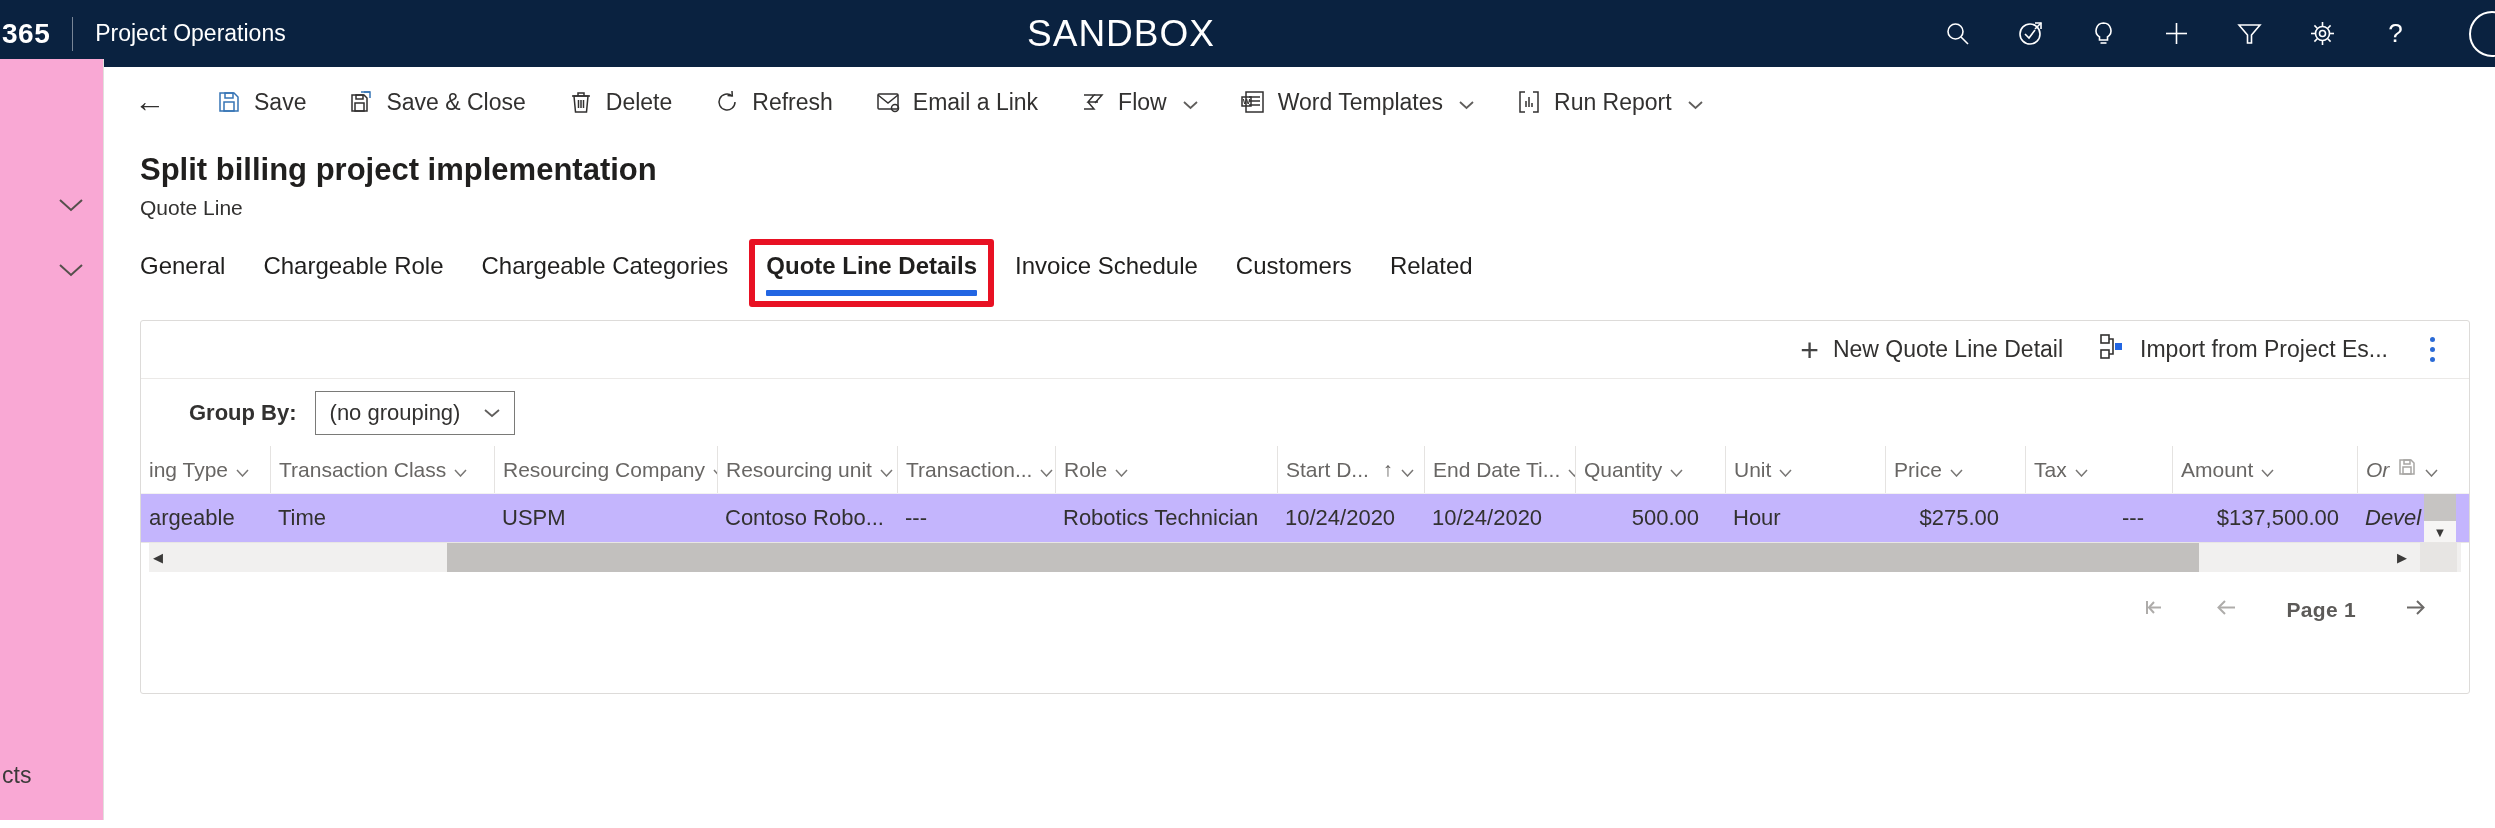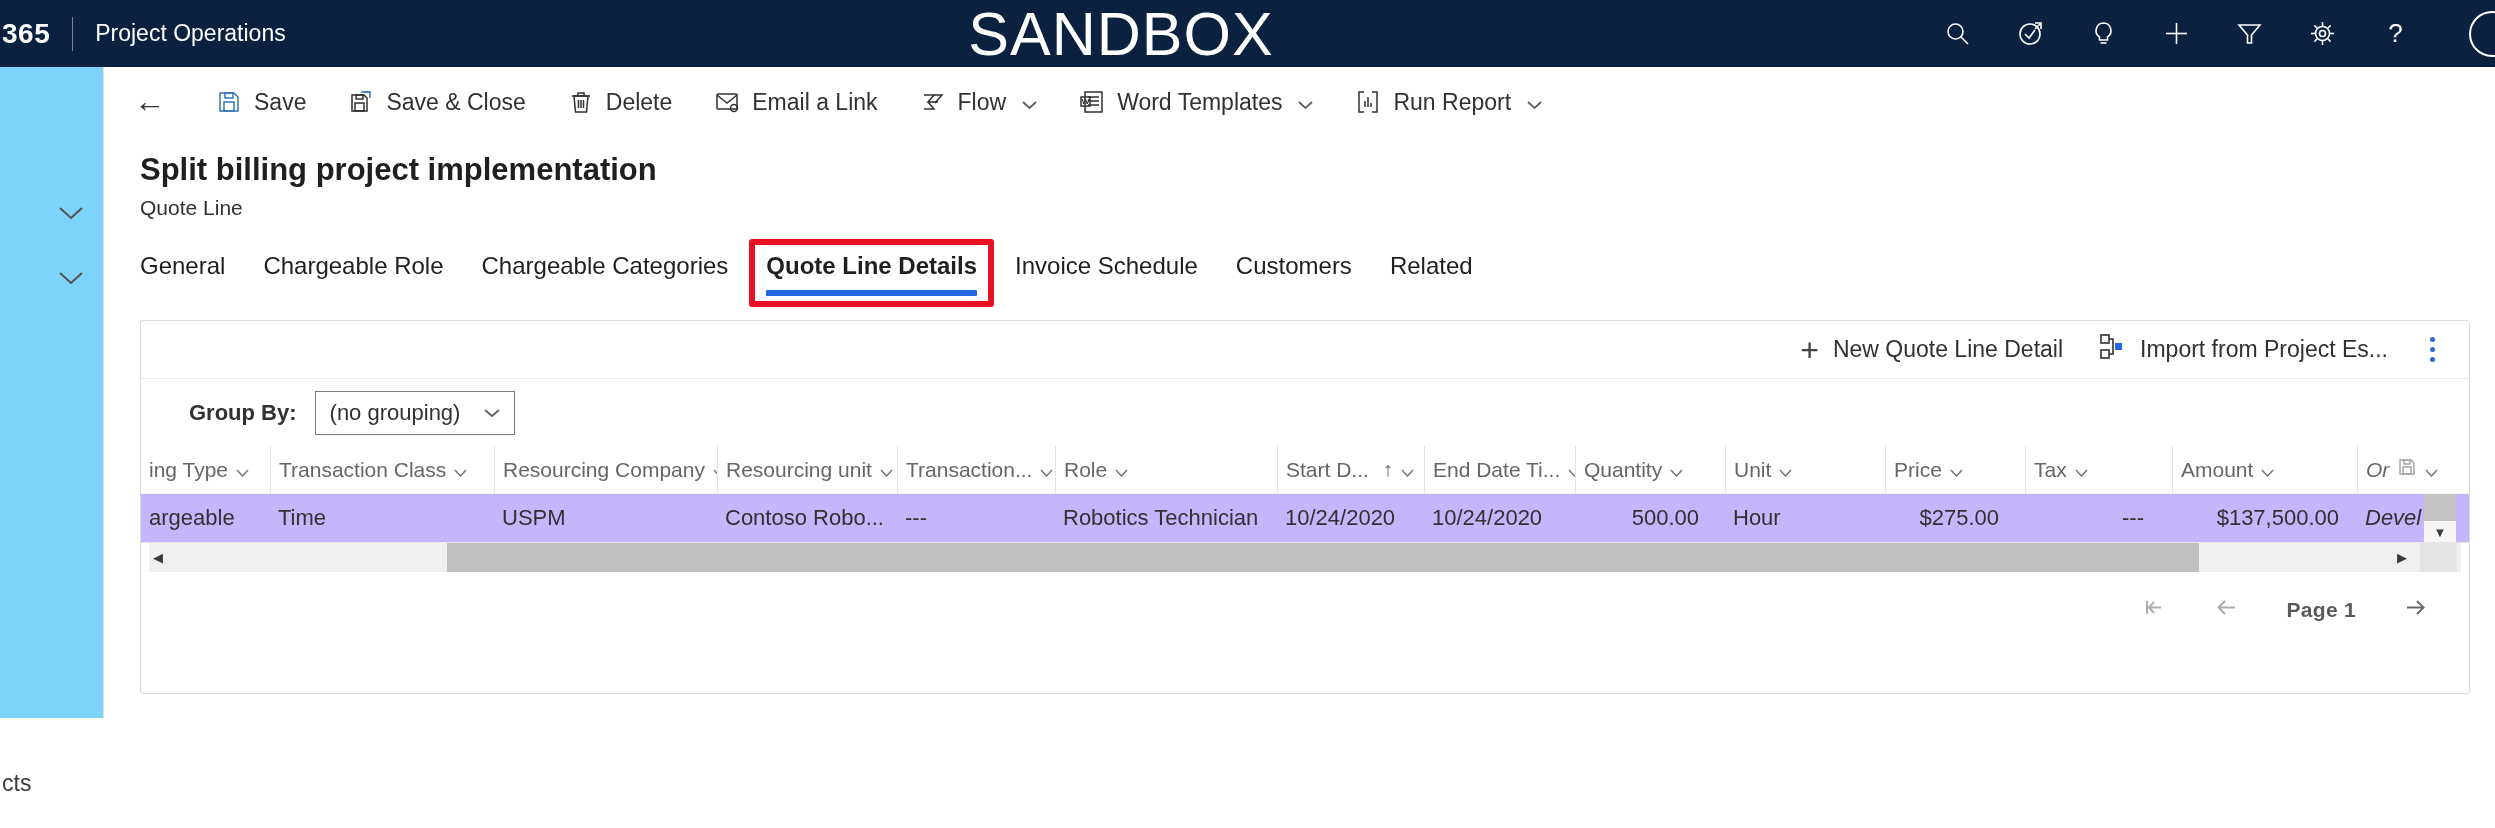--- a/index.html
+++ b/index.html
@@ -7,30 +7,30 @@
     font-family:"Liberation Sans","DejaVu Sans",sans-serif; color:#323130; }
   .screen { position:relative; width:2495px; height:828px; background:#fff; }
 
   
   .topbar { position:absolute; left:0; top:0; width:2495px; height:67px;
     background:#0A2240; color:#fff; display:flex; align-items:center; }
   .brand { font-size:28px; font-weight:700; margin-left:2px; letter-spacing:.5px; }
   .topbar-divider { width:1px; height:34px; background:rgba(255,255,255,.45); margin:0 22px 0 22px; }
   .app-name { font-size:23px; font-weight:400; }
   .env-name { position:absolute; left:1121px; top:50%; transform:translate(-50%,-50%);
-    font-size:61px; font-weight:300; letter-spacing:1px; }
+    font-size:37px; font-weight:300; letter-spacing:1px; }
   .topbar-icons { position:absolute; right:0; top:0; height:67px; display:flex; align-items:center; gap:46px; padding-right:0; }
   .tb-icon { width:27px; height:27px; display:flex; align-items:center; justify-content:center; color:#fff; }
   .tb-icon svg { width:27px; height:27px; stroke:#fff; fill:none; stroke-width:1.6; }
   .help-glyph { font-size:26px; font-weight:400; }
   .avatar { width:46px; height:46px; border:2px solid #fff; border-radius:50%; margin-left:14px; margin-right:-20px; flex:none; }
 
   
-  .sidebar { position:absolute; left:0; top:67px; width:104px; height:651px;
-    background:#7dd3fc; border-right:1px solid #e1dfdd; }
+  .sidebar { position:absolute; left:0; top:59px; width:104px; height:761px;
+    background:#f9a8d4; border-right:1px solid #e1dfdd; }
   .side-chevron { position:absolute; left:58px; width:26px; height:16px; color:#55504c; }
   .side-chevron svg { width:26px; height:16px; stroke:currentColor; fill:none; stroke-width:2; }
   .side-chevron.c1 { top:138px; }
   .side-chevron.c2 { top:203px; }
   .side-bottom-text { position:absolute; left:2px; top:703px; font-size:23px; color:#3b3a39; }
 
   
   .command-bar { position:absolute; left:105px; top:67px; right:0; height:70px;
     background:#fff; display:flex; align-items:center; font-size:23px; color:#323130; }
   .back-btn { width:34px; margin-left:28px; margin-right:28px; font-size:31px; color:#323130; text-align:center; cursor:default; }
@@ -201,20 +201,27 @@
     <span class="cmd-item">
       <svg viewBox="0 0 26 26">
           <path d="M6 7 h14 l-1.5 16 h-11 z"></path>
           <line x1="4" y1="7" x2="22" y2="7"></line>
           <path d="M10 7 v-3 h6 v3"></path>
           <line x1="10.5" y1="11" x2="10.5" y2="19"></line>
           <line x1="13" y1="11" x2="13" y2="19"></line>
           <line x1="15.5" y1="11" x2="15.5" y2="19"></line>
         </svg>
       <span>Delete</span>
+    </span>
+    <span class="cmd-item">
+      <svg viewBox="0 0 26 26">
+          <path d="M21 13 a8 8 0 1 1 -3 -6.2"></path>
+          <polyline points="18,2 18.3,7 13.5,6.5"></polyline>
+        </svg>
+      <span>Refresh</span>
     </span>
     <span class="cmd-item">
       <svg viewBox="0 0 26 26">
           <rect x="3" y="5" width="20" height="15" rx="1"></rect>
           <polyline points="3,6 13,14 23,6"></polyline>
           <circle cx="20" cy="19" r="3.5"></circle>
         </svg>
       <span>Email a Link</span>
     </span>
     <span class="cmd-item">

